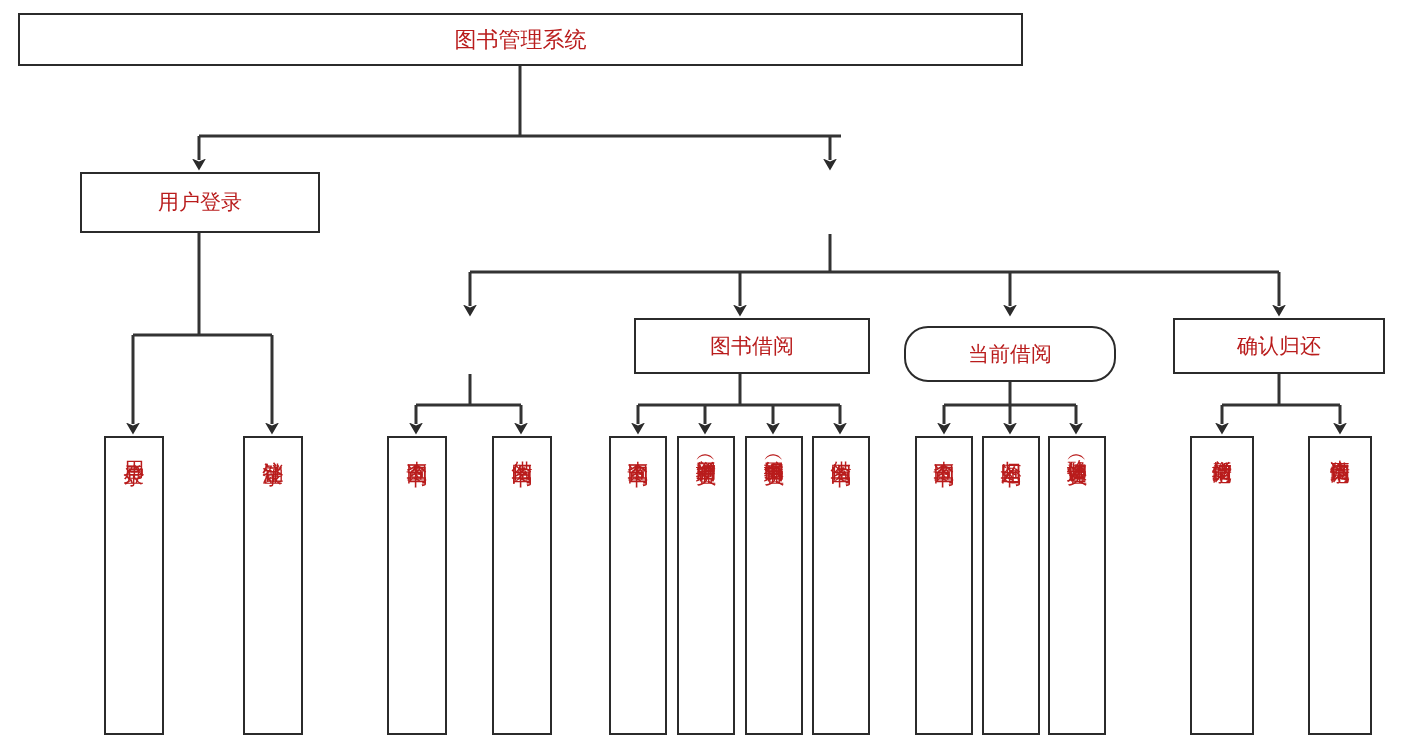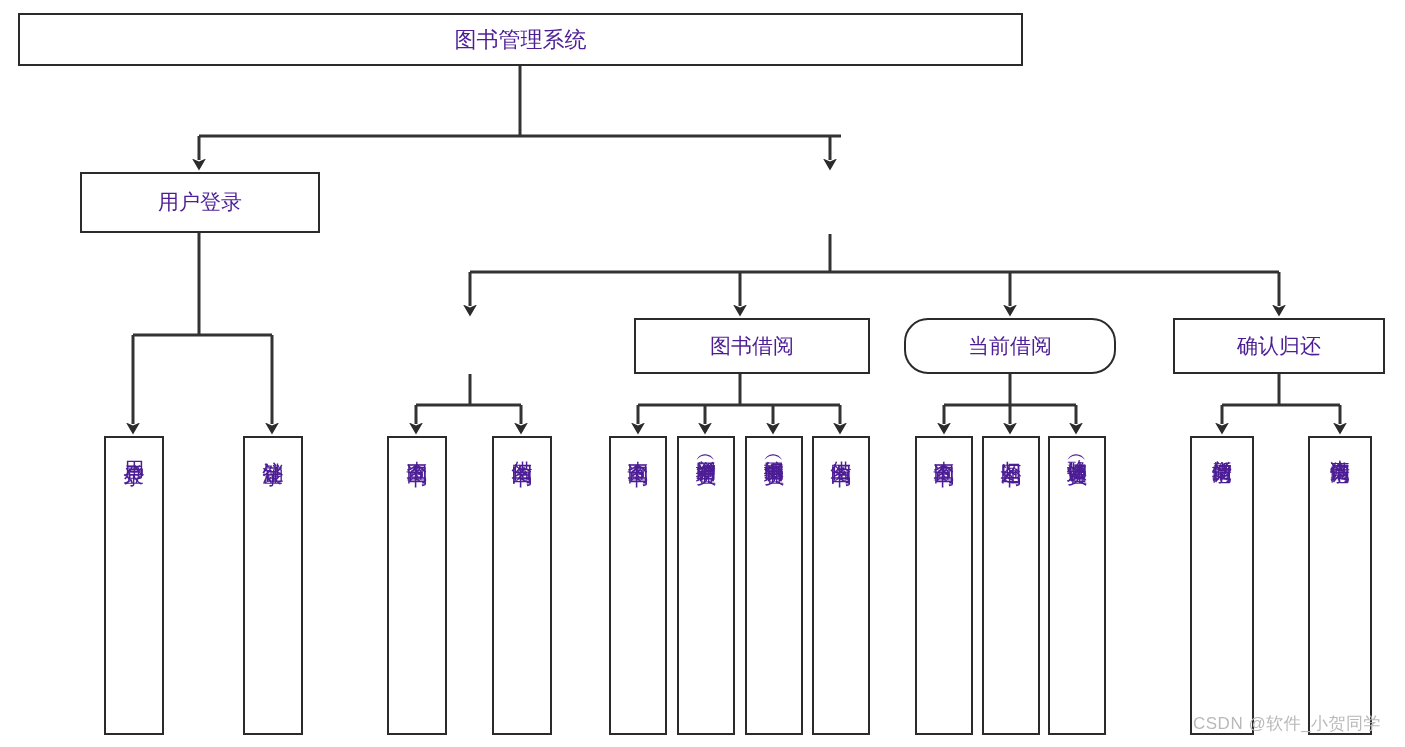--- a/index.html
+++ b/index.html
@@ -33,21 +33,21 @@
     border: 2px solid #2b2b2b;
     display: flex;
     align-items: center;
     justify-content: center;
     overflow: hidden;
   }
   .node .label {
     display: block;
     text-align: center;
     line-height: 1.18;
-    color: #4c1d95;
+    color: #b91c1c;
     white-space: nowrap;
   }
   .node.horiz .label {
     font-size: 21px;
   }
   .node.root .label {
     font-size: 22px;
   }
   .node.vert {
     align-items: flex-start;
@@ -134,21 +134,21 @@
     <span class="label">图书管理系统</span>
   </div>
 
   <div class="node horiz" style="left:80px; top:172px; width:240px; height:61px;">
     <span class="label">用户登录</span>
   </div>
 
   <div class="node horiz" style="left:634px; top:318px; width:236px; height:56px;">
     <span class="label">图书借阅</span>
   </div>
-  <div class="node horiz" style="left:904px; top:318px; width:212px; height:56px;border-radius:24px;">
+  <div class="node horiz" style="left:904px; top:326px; width:212px; height:56px;border-radius:24px;">
     <span class="label">当前借阅</span>
   </div>
   <div class="node horiz" style="left:1173px; top:318px; width:212px; height:56px;">
     <span class="label">确认归还</span>
   </div>
 
   <div class="node vert" style="left:104px; top:436px; width:60px; height:299px;">
     <span class="label">用户登录</span>
   </div>
   <div class="node vert" style="left:243px; top:436px; width:60px; height:299px;">
@@ -185,15 +185,14 @@
     <span class="label">确认归还（管理员）</span>
   </div>
 
   <div class="node vert tall" style="left:1190px; top:436px; width:64px; height:299px;">
     <span class="label">新增借阅记录</span>
   </div>
   <div class="node vert tall" style="left:1308px; top:436px; width:64px; height:299px;">
     <span class="label">查询借阅记录</span>
   </div>
 
-  <div id="watermark">CSDN @软件_小贺同学</div>
 
 </div>
 
 </body></html>

